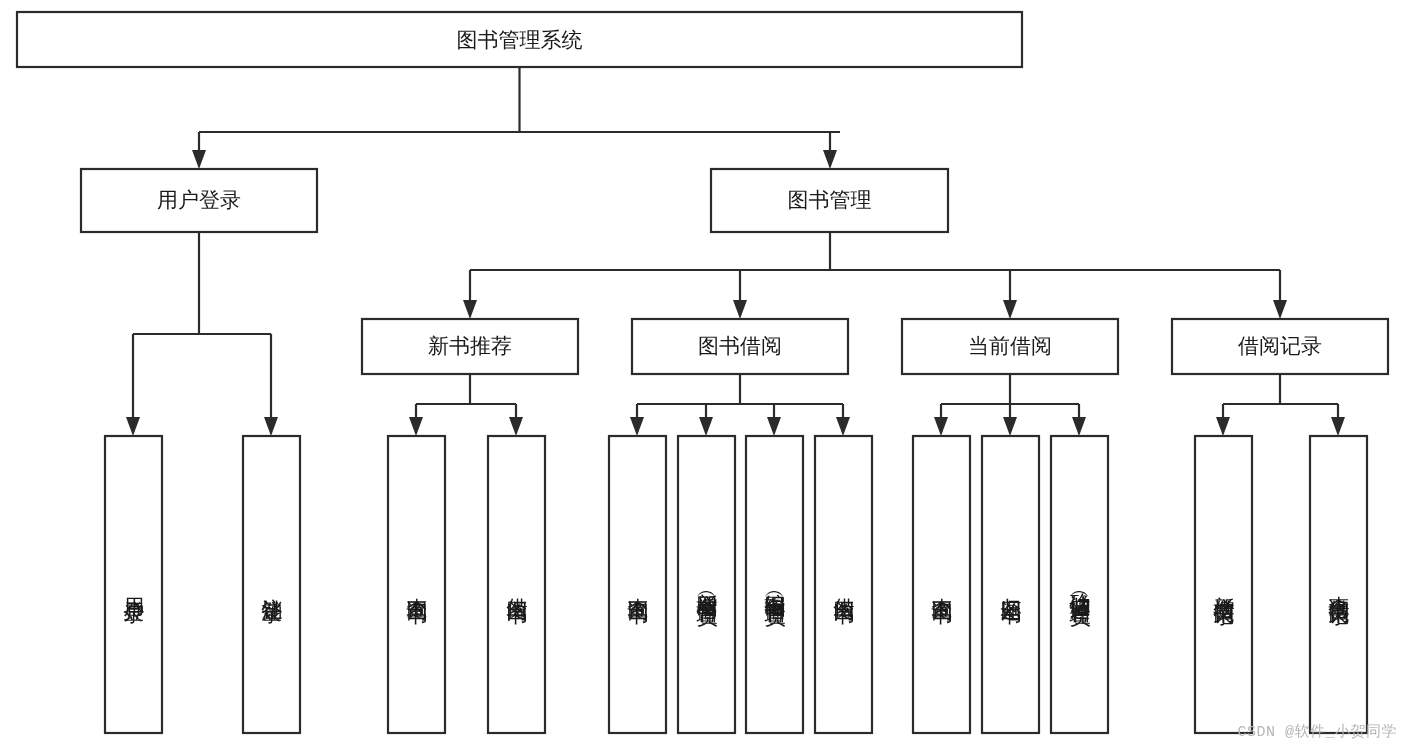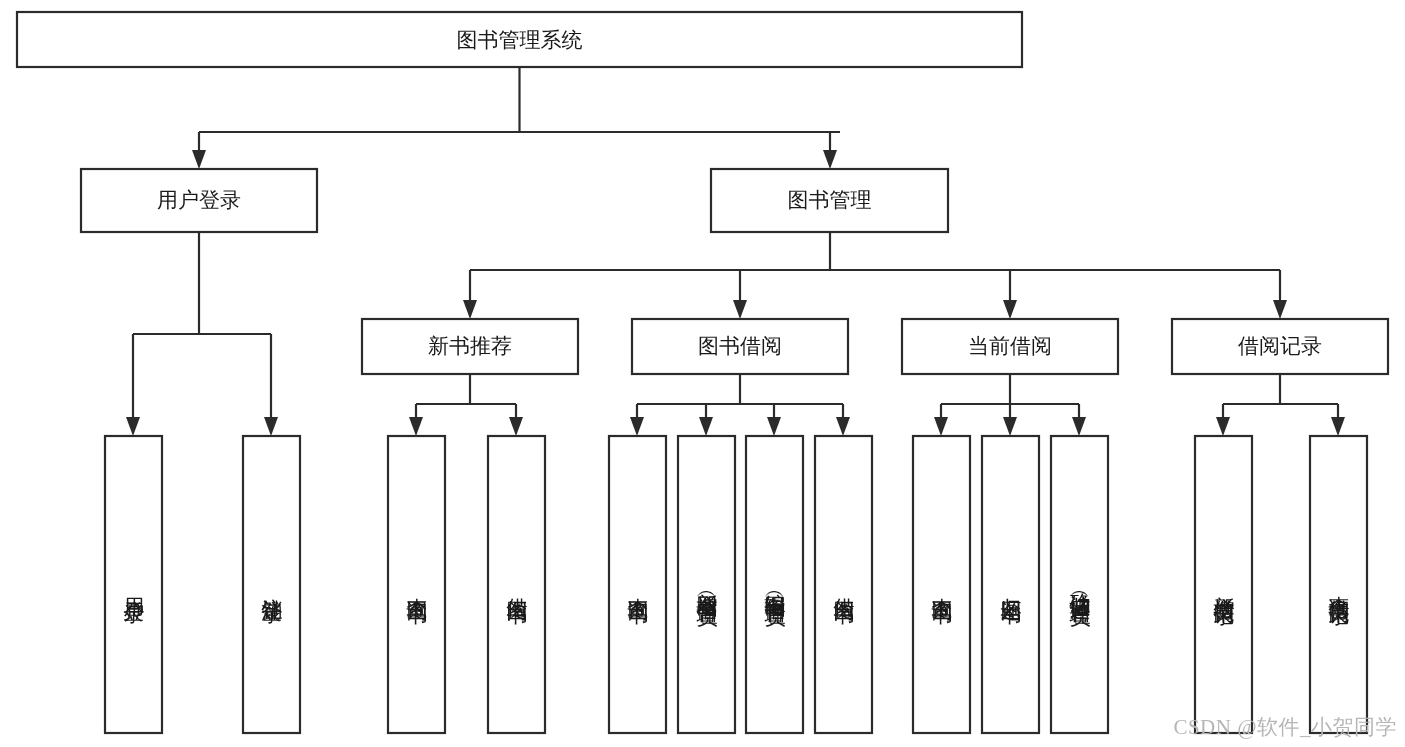--- a/index.html
+++ b/index.html
@@ -46,22 +46,22 @@
     fill: #1a1a1a;
     font-family: "Liberation Sans", "DejaVu Sans", sans-serif;
     font-size: 21px;
     text-anchor: middle;
     dominant-baseline: middle;
   }
   .watermark-text {
     position: absolute;
     right: 8px;
     bottom: 6px;
-    font-family: Liberation Serif, serif;
-    font-size: 21px;
+    font-family: Liberation Mono, monospace;
+    font-size: 15px;
     color: #b6b6b6;
     white-space: nowrap;
     letter-spacing: 0.5px;
     pointer-events: none;
   }
 </style>
 </head>
 <body>
 
 <div id="diagram-root">

